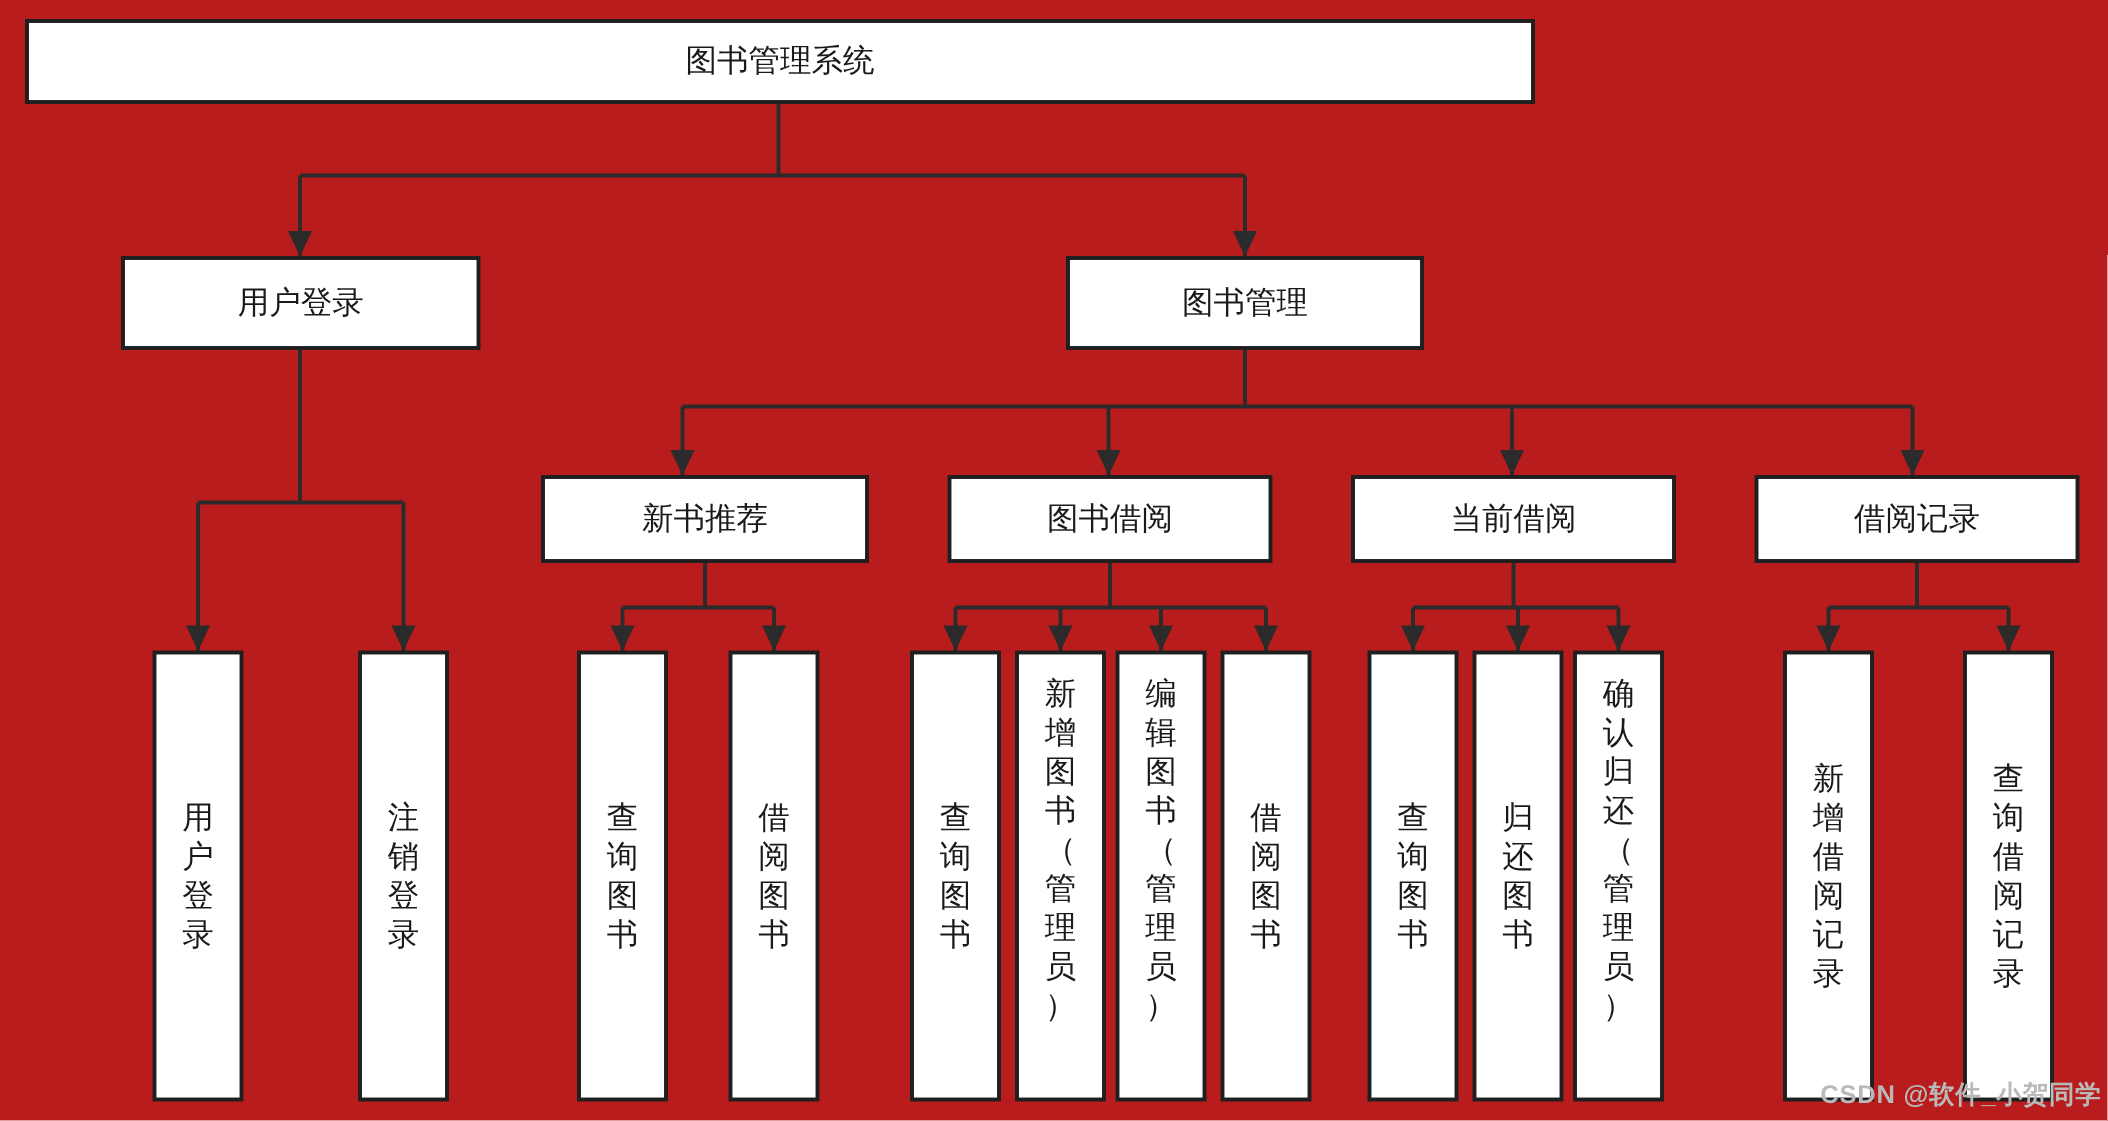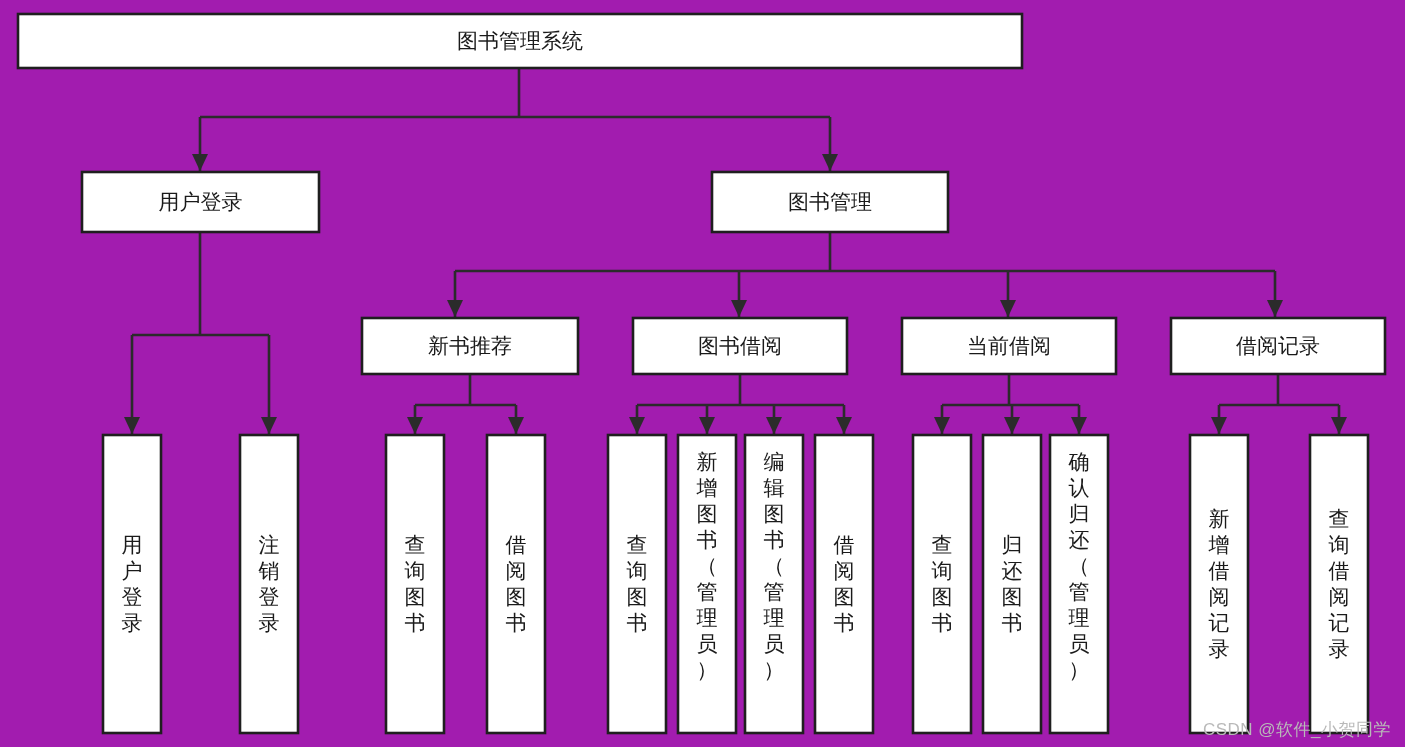--- a/index.html
+++ b/index.html
@@ -8,21 +8,21 @@
     padding: 0;
     background: #ffffff;
   }
   body {
     font-family: "Liberation Sans", "DejaVu Sans", sans-serif;
   }
   #diagram-root {
     position: relative;
     width: 1405px;
     height: 747px;
-    background: #a21caf;
+    background: #b91c1c;
     overflow: hidden;
   }
   #tree-svg {
     position: absolute;
     top: 0;
     left: 0;
     width: 1405px;
     height: 747px;
   }
   .node-box {
@@ -48,28 +48,29 @@
     dominant-baseline: middle;
   }
   .node-label-vertical {
     fill: #1a1a1a;
     font-family: "Liberation Sans", "DejaVu Sans", sans-serif;
     font-size: 21px;
     text-anchor: middle;
   }
   .watermark-text {
     position: absolute;
-    right: 14px;
+    right: 4px;
     bottom: 6px;
     font-family: "Liberation Sans", "DejaVu Sans", sans-serif;
     font-size: 17px;
     color: #b9b9b9;
     letter-spacing: 0.5px;
     white-space: nowrap;
     user-select: none;
+    font-weight: bold;
   }
 </style>
 </head>
 <body>
 
 <div id="diagram-root">
 
   <svg id="tree-svg" viewBox="0 0 1405 747" xmlns="http://www.w3.org/2000/svg">
     <g id="connectors-layer">
         <line x1="519" y1="68" x2="519" y2="117" class="connector"></line>

